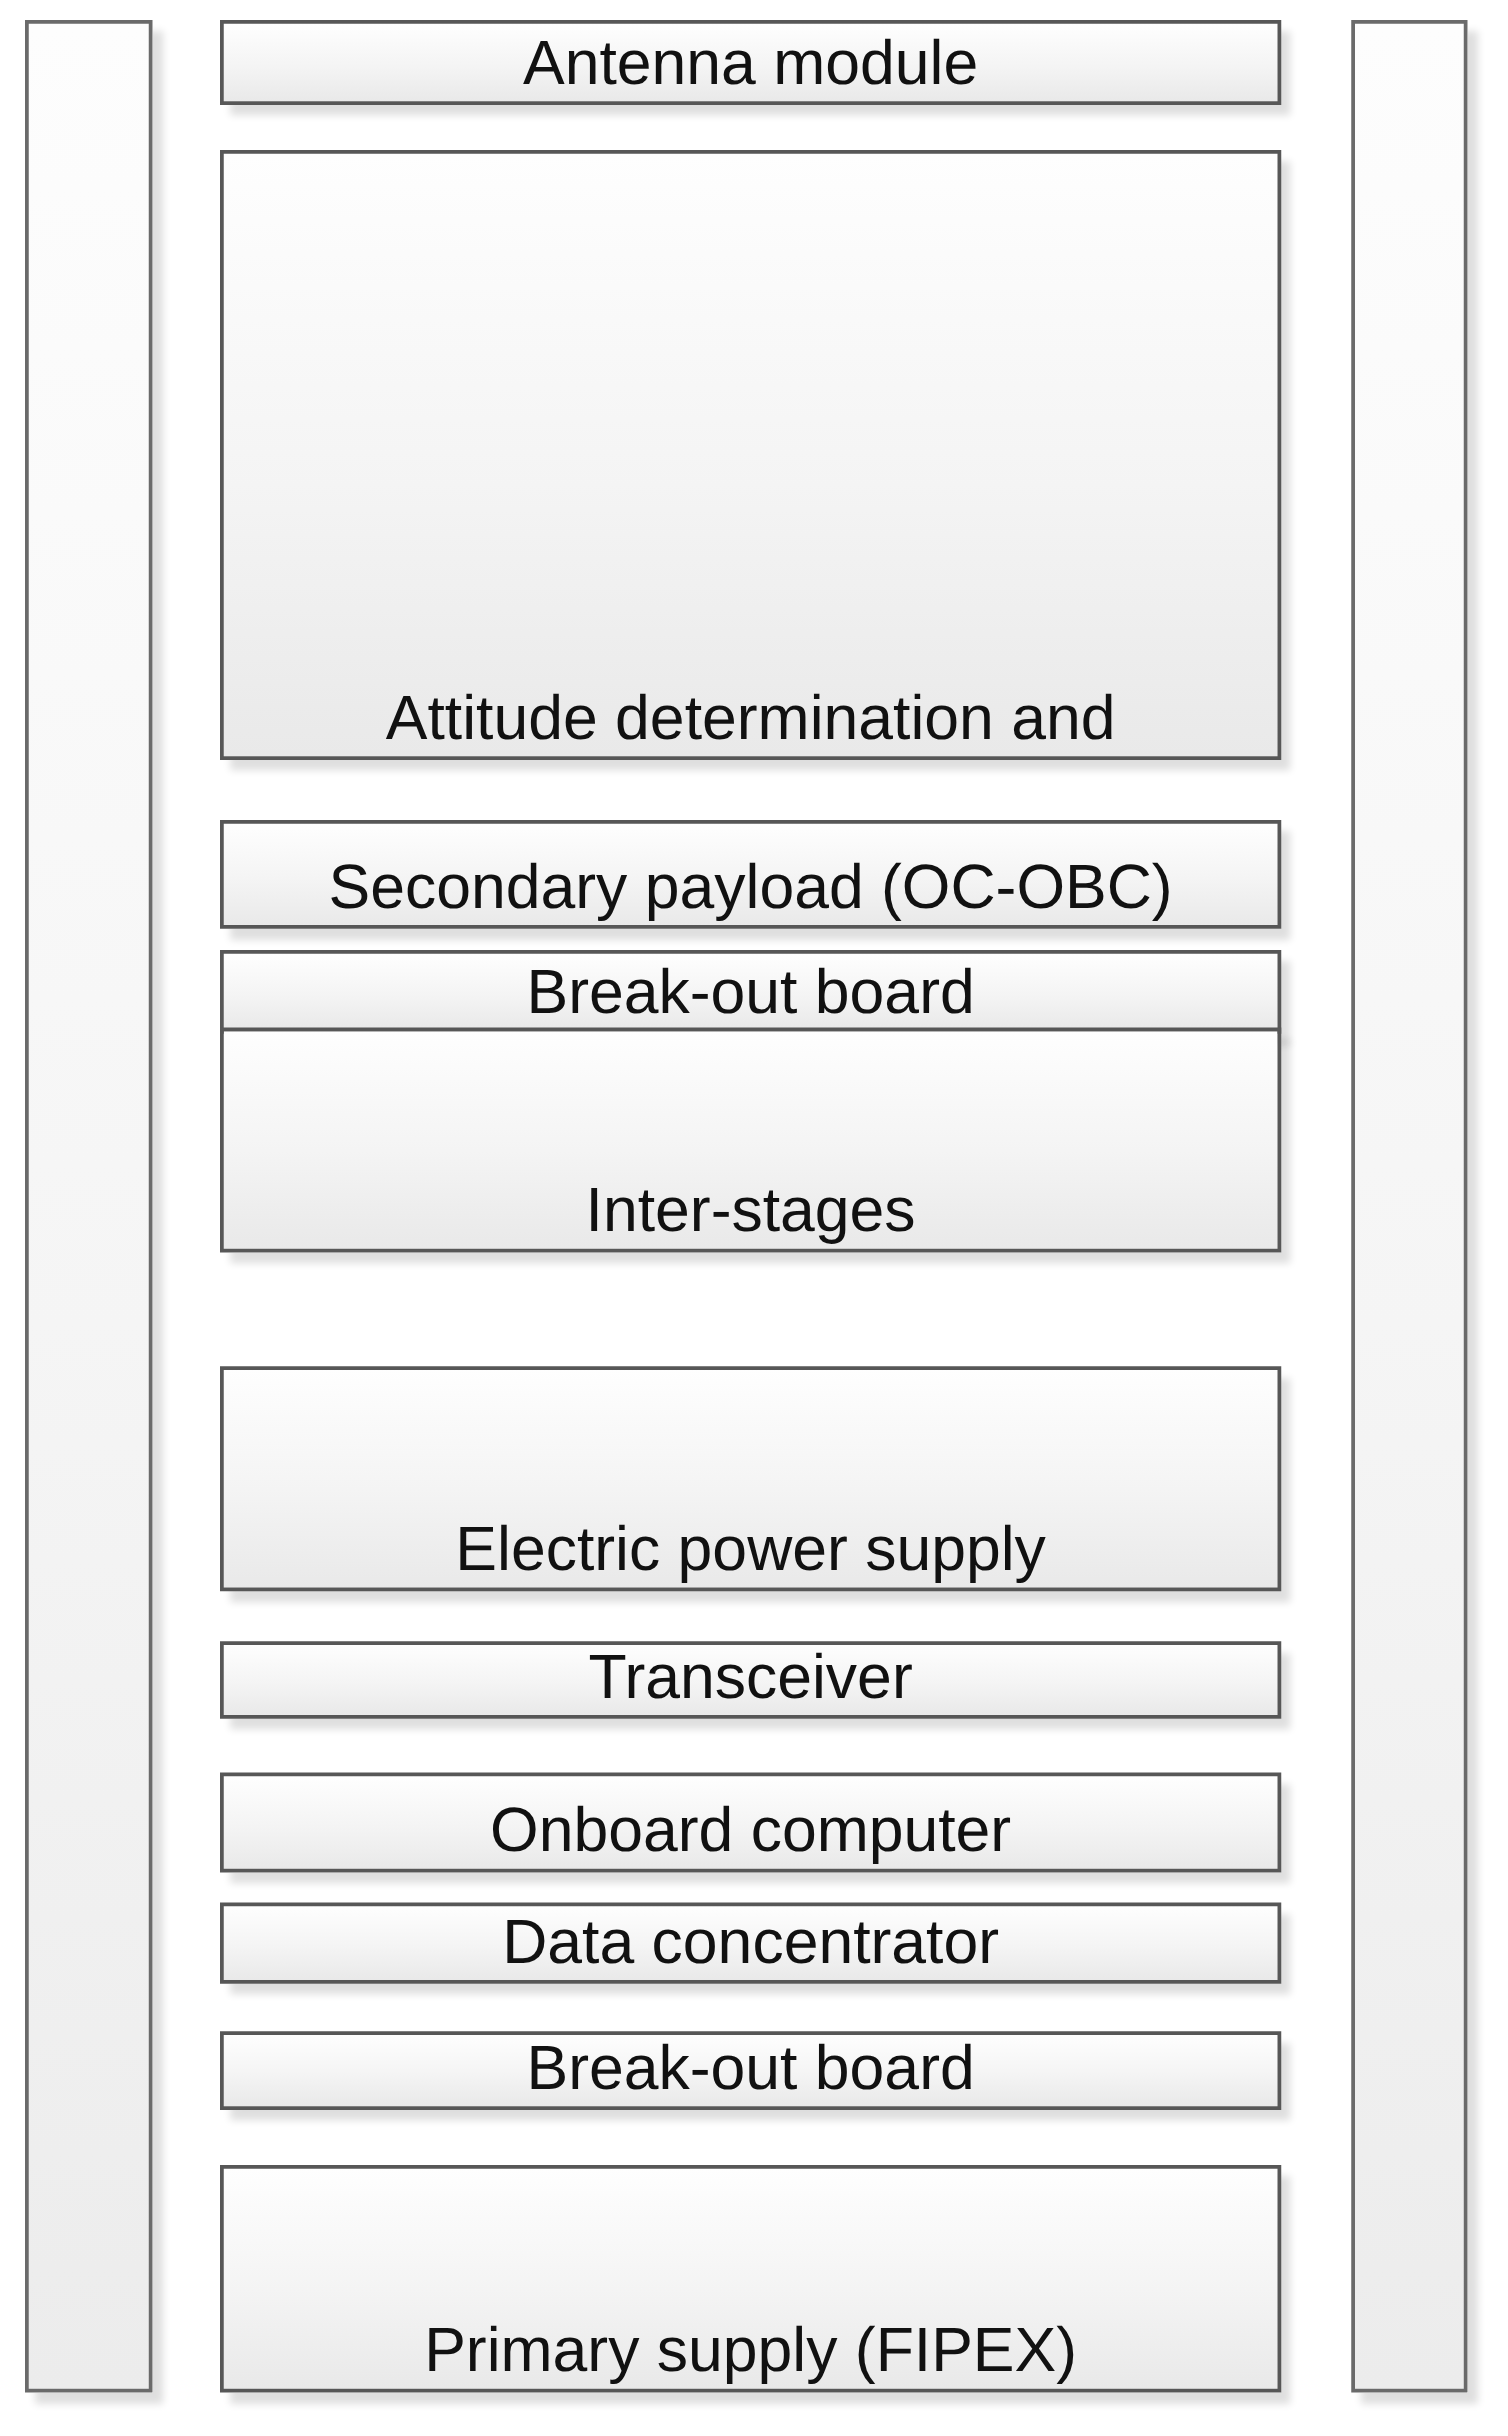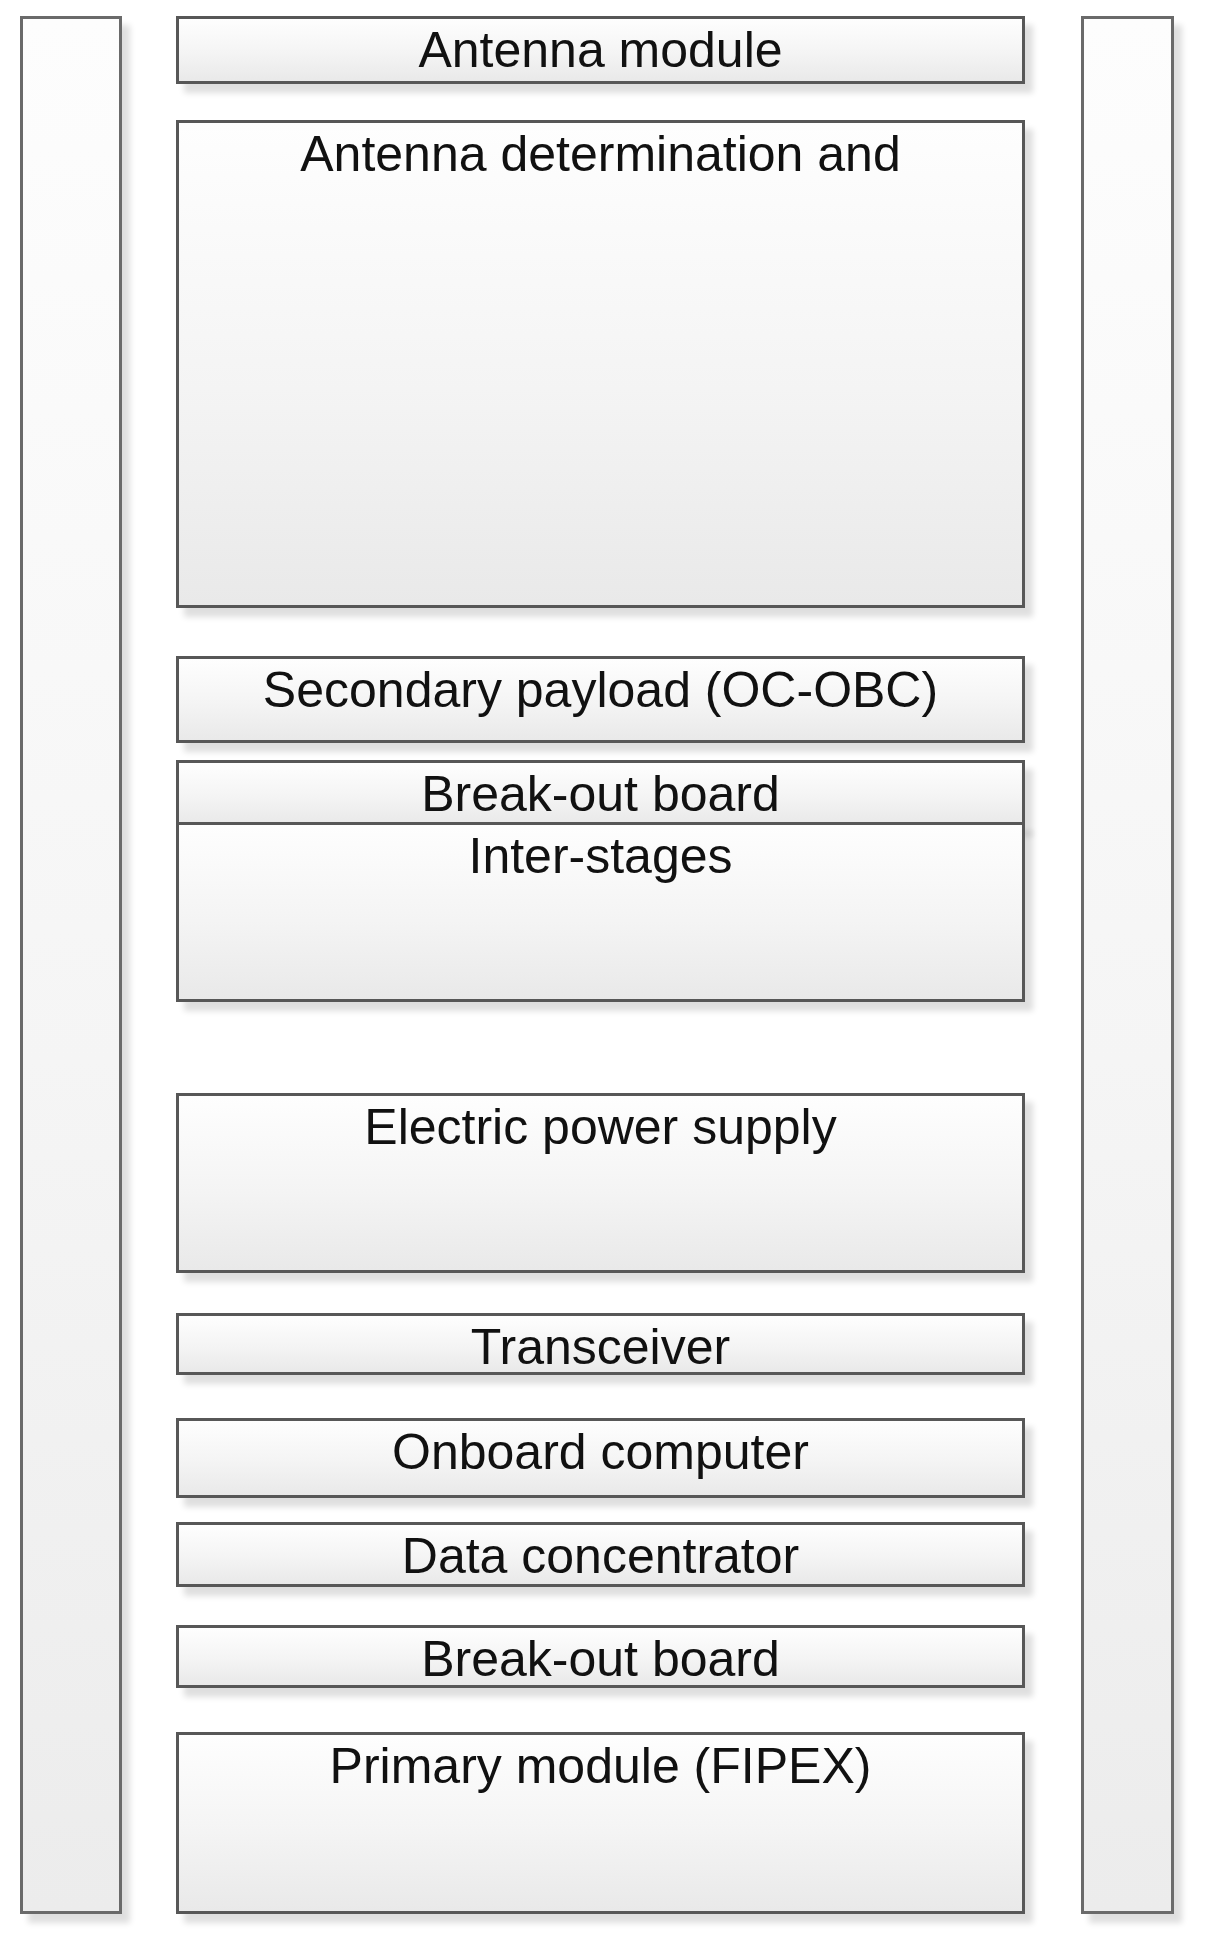--- a/index.html
+++ b/index.html
@@ -33,21 +33,21 @@
     position: absolute;
     left: 0;
     width: 849px;
     box-sizing: border-box;
     border: 3px solid #575757;
     background: linear-gradient(180deg, #fefefe 0%, #f4f4f4 55%, #e9e9e9 100%);
     box-shadow: 8px 9px 6px rgba(0,0,0,0.13);
     display: flex;
     flex-direction: column;
     align-items: center;
-    justify-content: flex-start;
+    justify-content: flex-end;
     text-align: center;
     color: #111111;
     font-size: 50px;
     line-height: 1.24;
   }
   .box-label-line {
     display: block;
     white-space: nowrap;
   }
 </style>
@@ -55,21 +55,21 @@
 <body>
 
 <div class="canvas">
   <div class="rail rail-left"></div>
   <div class="rail rail-right"></div>
   <div class="stack" id="stack">
       <div class="box" style="top: 16px; height: 68px;">
         <span class="box-label-line">Antenna module</span>
       </div>
       <div class="box" style="top: 120px; height: 488px;">
-        <span class="box-label-line">Antenna determination and</span>
+        <span class="box-label-line">Attitude determination and</span>
       </div>
       <div class="box" style="top: 656px; height: 87px;">
         <span class="box-label-line">Secondary payload (OC-OBC)</span>
       </div>
       <div class="box" style="top: 760px; height: 67px;">
         <span class="box-label-line">Break-out board</span>
       </div>
       <div class="box" style="top: 822px; height: 180px;">
         <span class="box-label-line">Inter-stages</span>
       </div>
@@ -82,16 +82,16 @@
       <div class="box" style="top: 1418px; height: 80px;">
         <span class="box-label-line">Onboard computer</span>
       </div>
       <div class="box" style="top: 1522px; height: 65px;">
         <span class="box-label-line">Data concentrator</span>
       </div>
       <div class="box" style="top: 1625px; height: 63px;">
         <span class="box-label-line">Break-out board</span>
       </div>
       <div class="box" style="top: 1732px; height: 182px;">
-        <span class="box-label-line">Primary module (FIPEX)</span>
+        <span class="box-label-line">Primary supply (FIPEX)</span>
       </div>
     </div>
 </div>
 
 </body></html>

